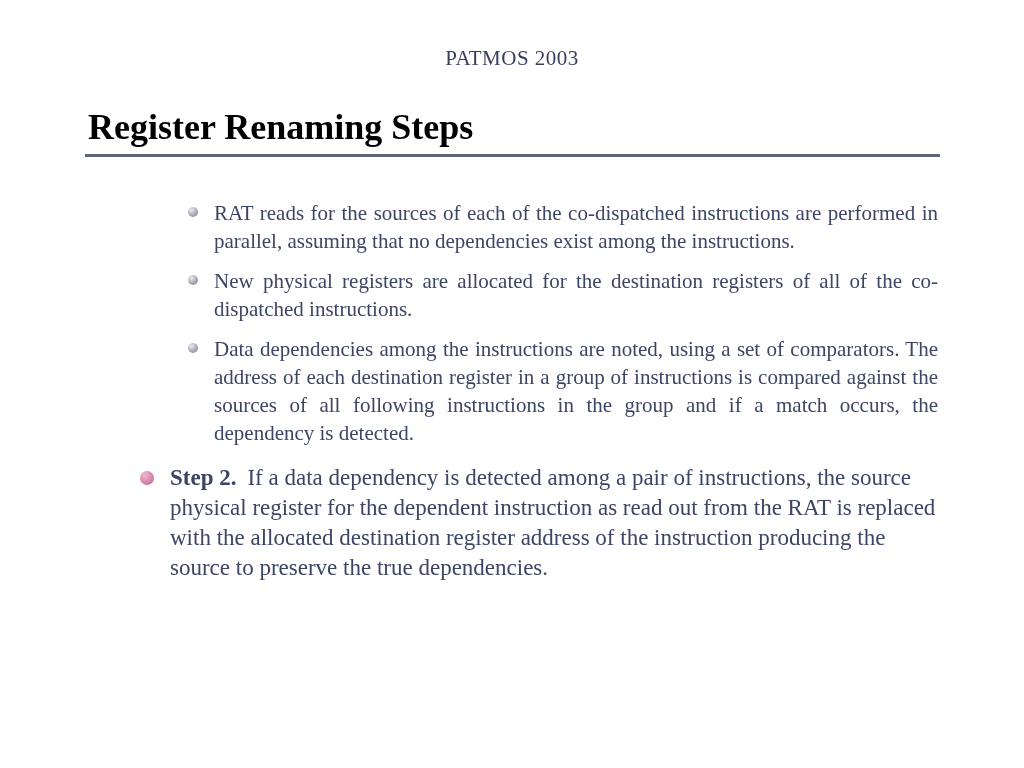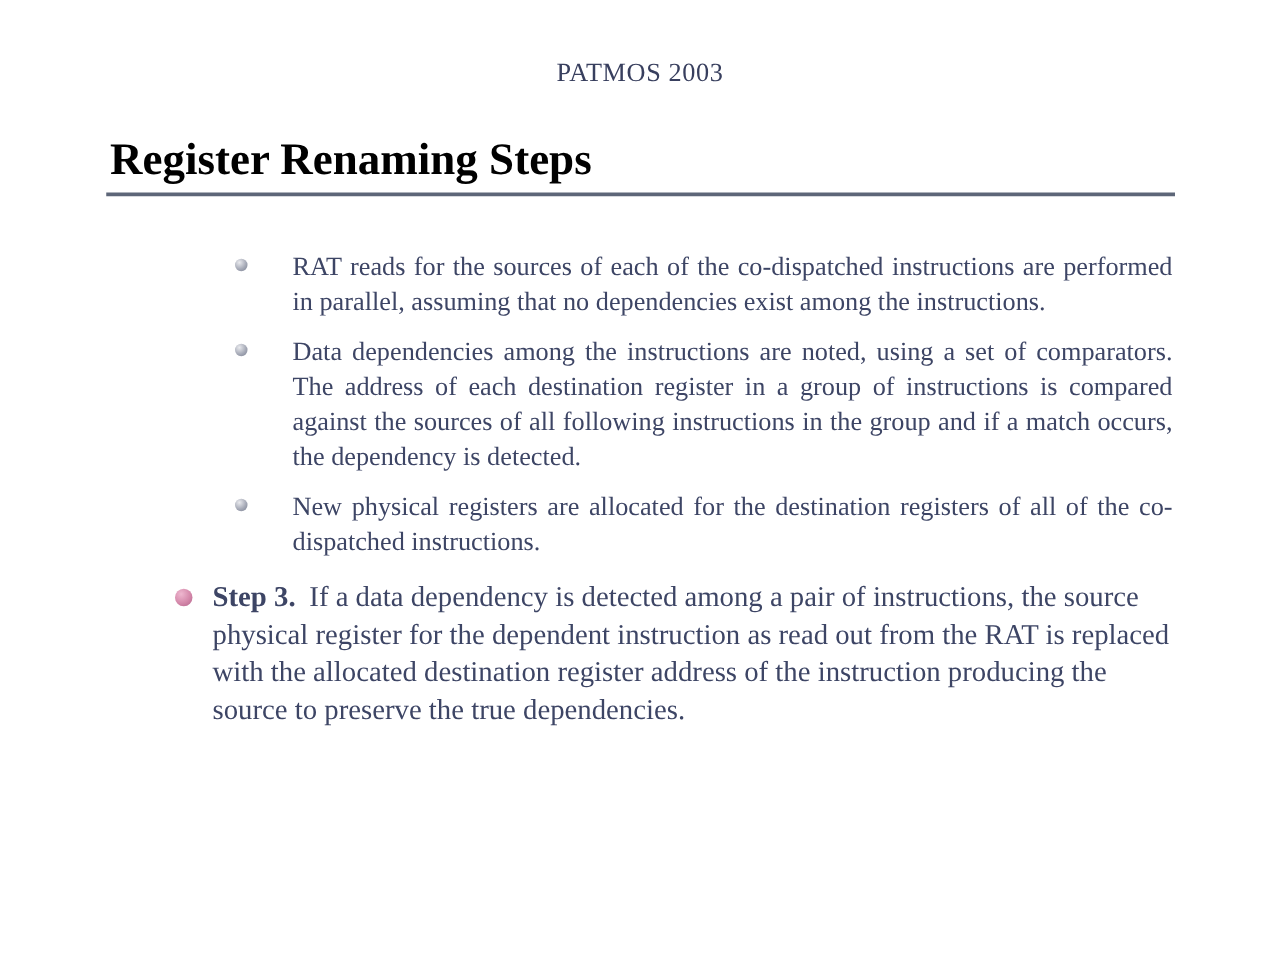--- a/index.html
+++ b/index.html
@@ -74,21 +74,20 @@
   .substep {
     display: flex;
     align-items: flex-start;
     margin-left: 48px;
     font-size: 21px;
     line-height: 28px;
   }
   .substep-text {
     flex: 1;
     text-align: justify;
-    margin-left: 20px;
   }
 </style>
 </head>
 <body>
 
 <div class="slide">
 
   <div class="slide-header">PATMOS 2003</div>
 
   <h1 class="slide-title">Register Renaming Steps</h1>
@@ -98,29 +97,29 @@
   <div class="content">
 
 
     <div class="substep">
       <span class="bullet sub-bullet"></span>
       <div class="substep-text">RAT reads for the sources of each of the co-dispatched instructions are performed in parallel, assuming that no dependencies exist among the instructions.</div>
     </div>
 
     <div class="substep">
       <span class="bullet sub-bullet"></span>
-      <div class="substep-text">Data dependencies among the instructions are noted, using a set of comparators. The address of each destination register in a group of instructions is compared against the sources of all following instructions in the group and if a match occurs, the dependency is detected.</div>
+      <div class="substep-text">New physical registers are allocated for the destination registers of all of the co-dispatched instructions.</div>
     </div>
 
     <div class="substep">
       <span class="bullet sub-bullet"></span>
-      <div class="substep-text">New physical registers are allocated for the destination registers of all of the co-dispatched instructions.</div>
+      <div class="substep-text">Data dependencies among the instructions are noted, using a set of comparators. The address of each destination register in a group of instructions is compared against the sources of all following instructions in the group and if a match occurs, the dependency is detected.</div>
     </div>
 
     <div class="step">
       <span class="bullet main-bullet"></span>
       <div class="step-text">
-        <span class="step-label">Step 3.</span><span>If a data dependency is detected among a pair of instructions, the source physical register for the dependent instruction as read out from the RAT is replaced with the allocated destination register address of the instruction producing the source to preserve the true dependencies.</span>
+        <span class="step-label">Step 2.</span><span>If a data dependency is detected among a pair of instructions, the source physical register for the dependent instruction as read out from the RAT is replaced with the allocated destination register address of the instruction producing the source to preserve the true dependencies.</span>
       </div>
     </div>
 
   </div>
 </div>
 
 </body></html>

